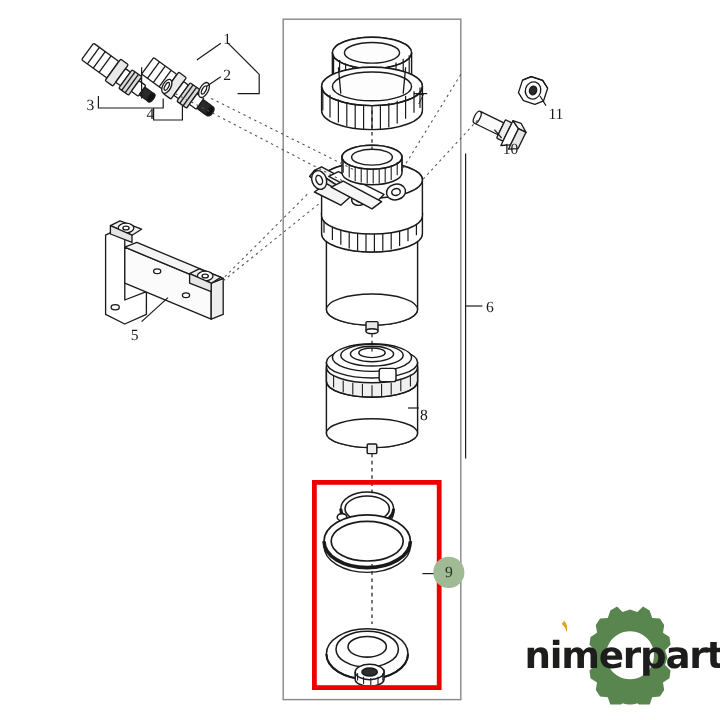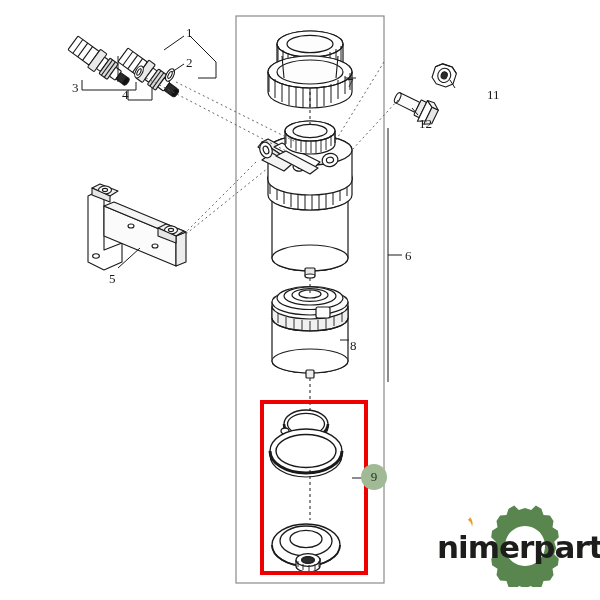--- a/index.html
+++ b/index.html
@@ -391,22 +391,22 @@
   </svg>
 
   <div class="callout" style="left:186px; top:26px;">1</div>
   <div class="callout" style="left:186px; top:56px;">2</div>
   <div class="callout" style="left:72px;  top:81px;">3</div>
   <div class="callout" style="left:122px; top:88px;">4</div>
   <div class="callout" style="left:109px; top:272px;">5</div>
   <div class="callout" style="left:405px; top:249px;">6</div>
   <div class="callout" style="left:347px; top:76px;">7</div>
   <div class="callout" style="left:350px; top:339px;">8</div>
-  <div class="callout" style="left:419px; top:117px;">12</div>
-  <div class="callout" style="left:457px; top:88px;margin-left:30px;">11</div>
+  <div class="callout" style="left:419px; top:117px;">10</div>
+  <div class="callout" style="left:457px; top:88px;">11</div>
 
   <div class="badge" style="left:361px; top:464px;">
     <span>9</span>
   </div>
 
   <div id="logo">
     <svg viewBox="0 0 156 82" style="position:absolute;left:0;top:0;width:156px;height:82px;">
       <g transform="translate(88,41)">
         <path fill="#4a7c3f" d="
           M0,-38

